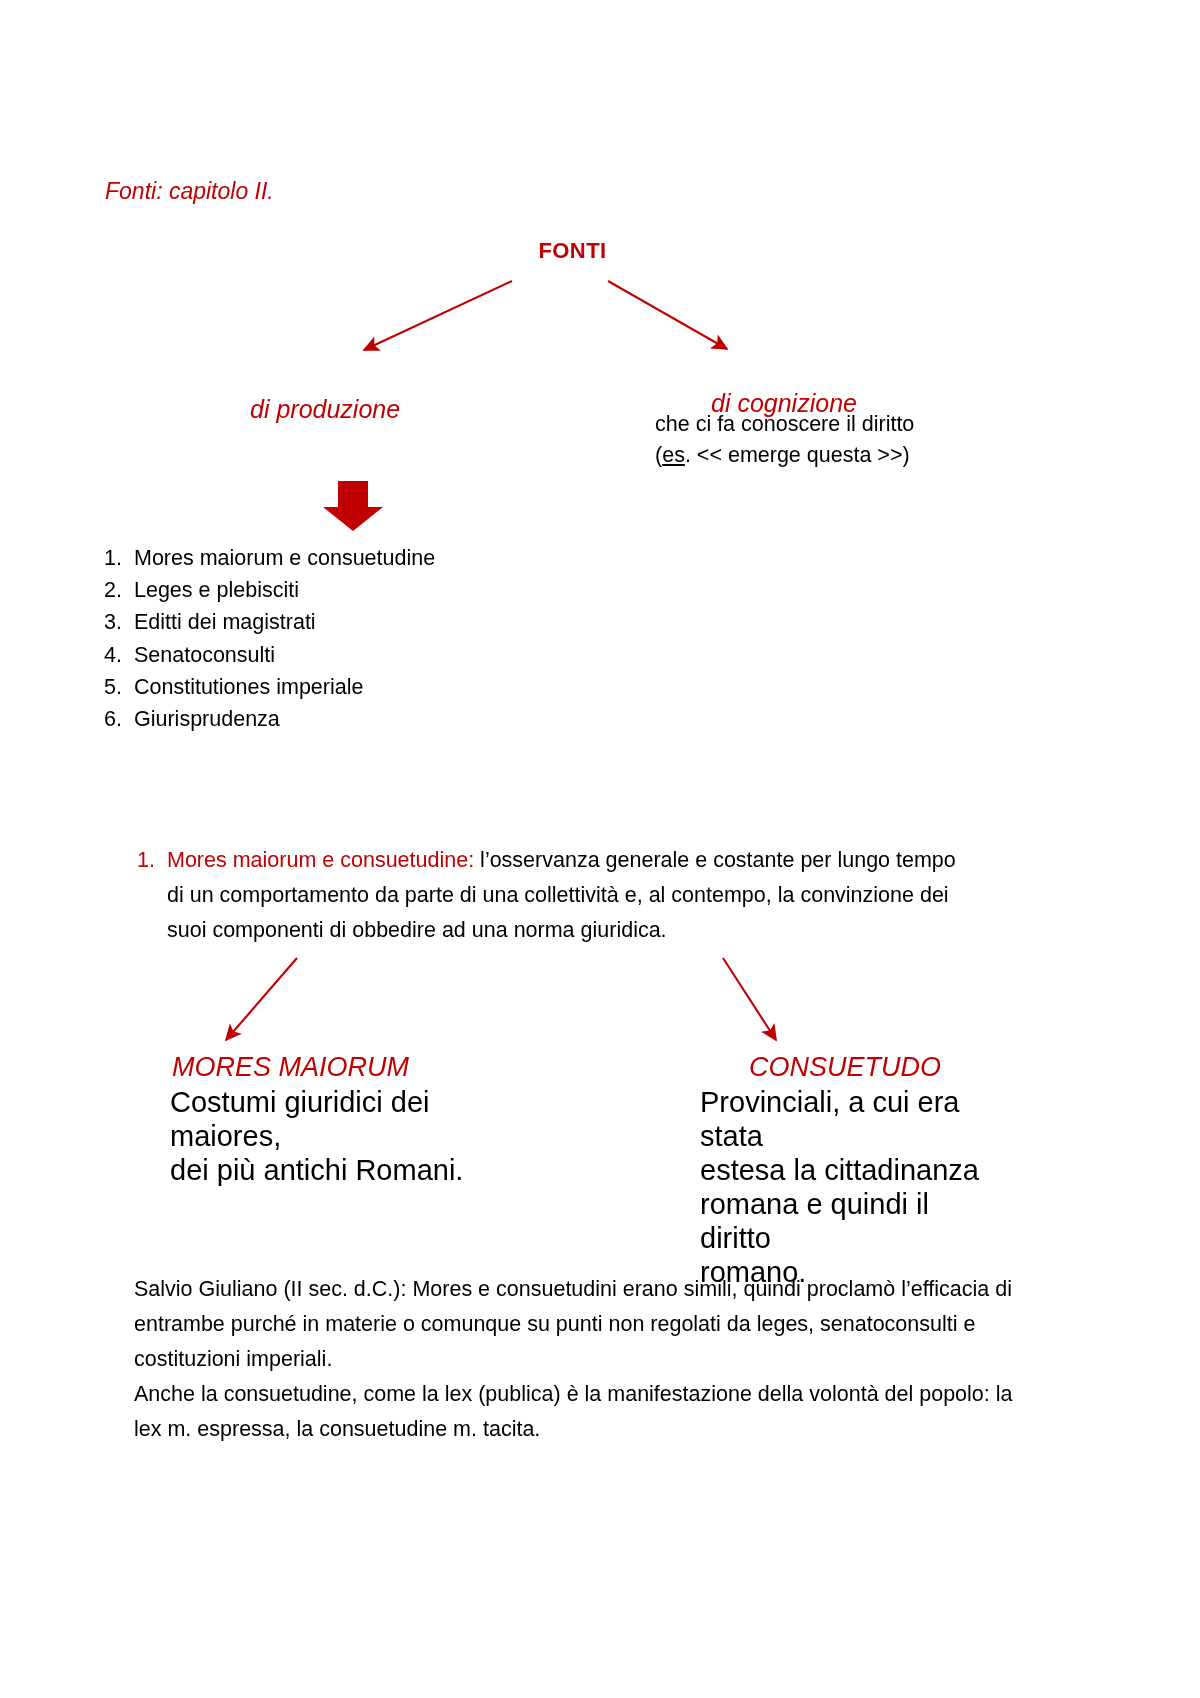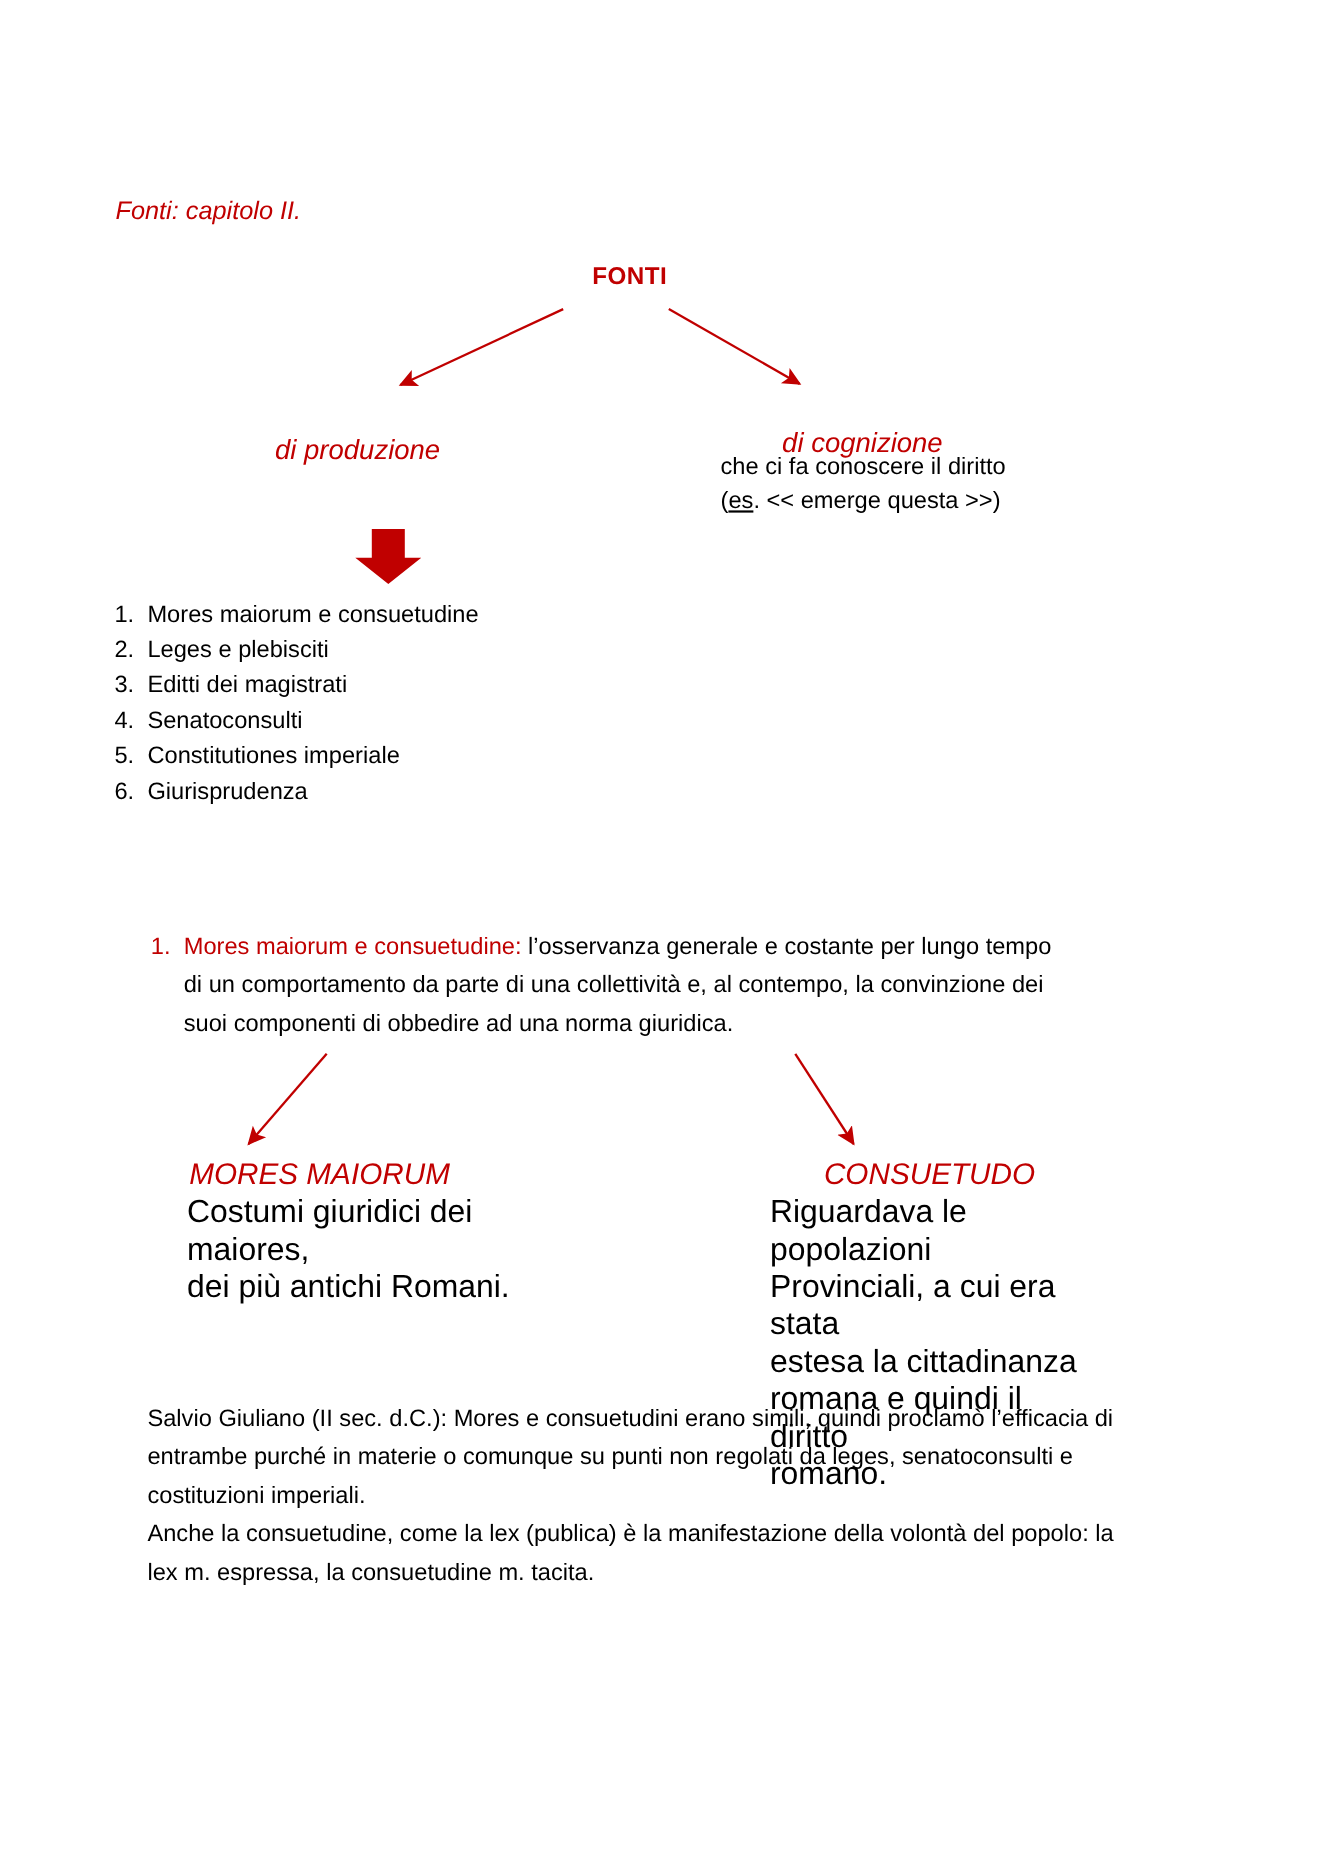--- a/index.html
+++ b/index.html
@@ -205,21 +205,20 @@
   </div>
 
   <div class="abs col-head" id="col-left-head">MORES MAIORUM</div>
   <div class="abs col-body" id="col-left-body">
     <div>Costumi giuridici dei maiores,</div>
     <div>dei più antichi Romani.</div>
   </div>
 
   <div class="abs col-head" id="col-right-head">CONSUETUDO</div>
   <div class="abs col-body" id="col-right-body">
-    <div>Riguardava le popolazioni</div>
     <div>Provinciali, a cui era stata</div>
     <div>estesa la cittadinanza</div>
     <div>romana e quindi il diritto</div>
     <div>romano.</div>
   </div>
 
   <div class="abs" id="closing">
     <p>Salvio Giuliano (II sec. d.C.): Mores e consuetudini erano simili, quindi proclamò l’efficacia di entrambe purché in materie o comunque su punti non regolati da leges, senatoconsulti e costituzioni imperiali.</p>
     <p>Anche la consuetudine, come la lex (publica) è la manifestazione della volontà del popolo: la lex m. espressa, la consuetudine m. tacita.</p>
   </div>

